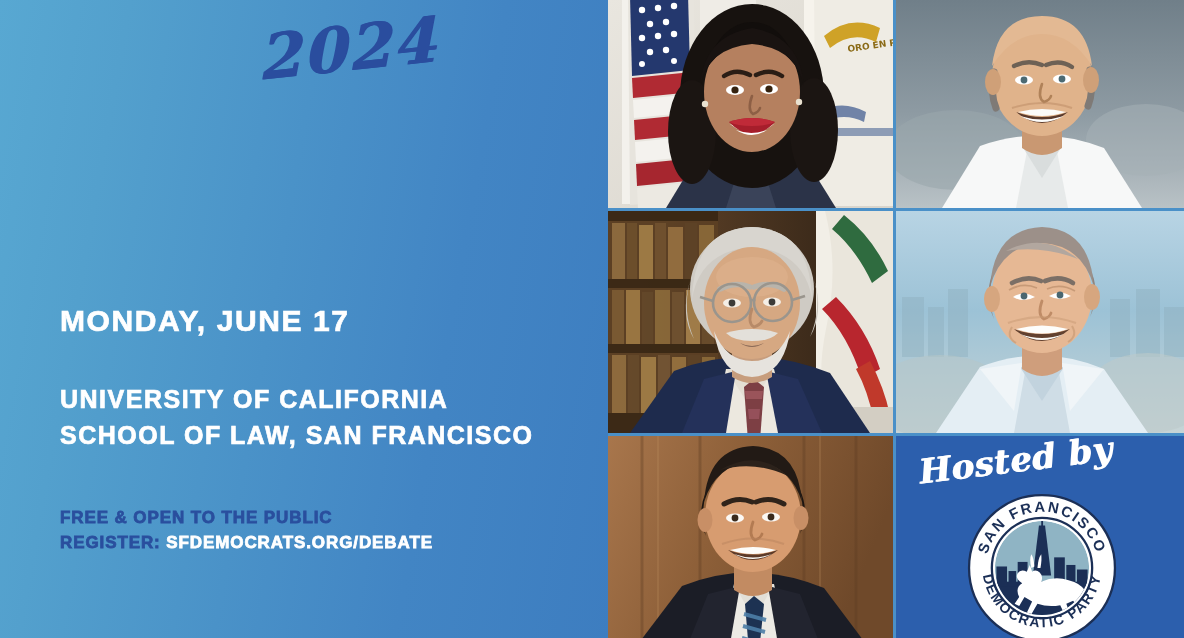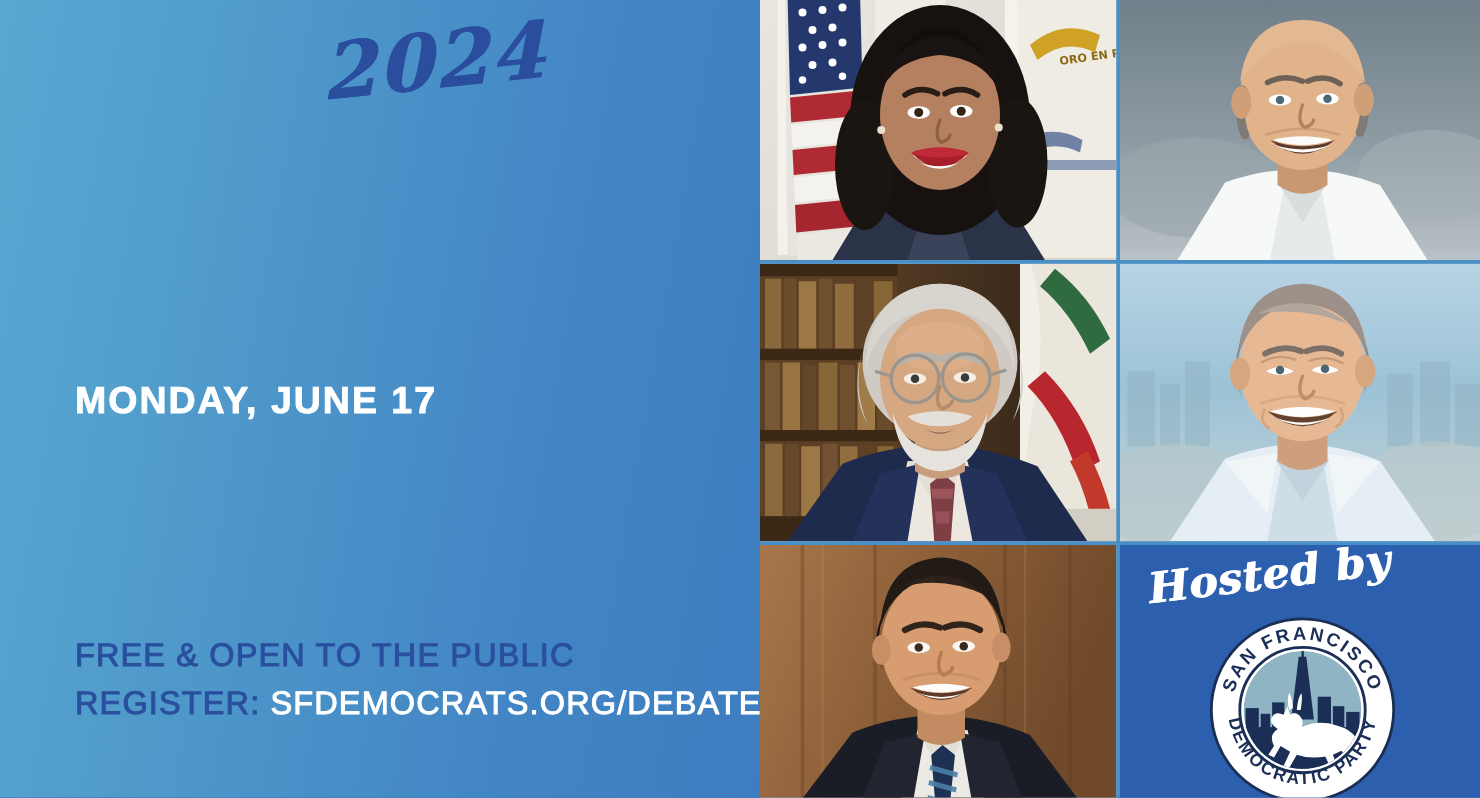--- a/index.html
+++ b/index.html
@@ -94,22 +94,22 @@
 
   .cta-block {
     position:absolute;
     left:60px; top:505px;
     width:545px;
   }
   .cta-line {
     display:block;
     color:#2a4f9e;
     font-family:"Liberation Sans", sans-serif;
-    font-weight:400;
-    font-size:26px;
+    font-weight:700;
+    font-size:17px;
     line-height:1.48;
     letter-spacing:0.9px;
     text-transform:uppercase;
     -webkit-text-stroke:0.8px #2a4f9e;
   }
   .cta-url {
     color:#ffffff;
     -webkit-text-stroke:0.8px #ffffff;
   }
 
@@ -166,20 +166,24 @@
 <div id="poster">
 
   <div id="left-panel">
 
     <div class="headline-block">
       <span class="year-script">2024</span>
     </div>
 
     <div class="detail-block">
       <span class="detail-line">MONDAY, JUNE 17</span>
+      <div class="venue-block">
+        <span class="venue-line">UNIVERSITY OF CALIFORNIA</span>
+        <span class="venue-line">SCHOOL OF LAW, SAN FRANCISCO</span>
+      </div>
     </div>
 
     <div class="cta-block">
       <span class="cta-line">FREE &amp; OPEN TO THE PUBLIC</span>
       <span class="cta-line"><span>REGISTER:</span><span>&nbsp;</span><span class="cta-url">SFDEMOCRATS.ORG/DEBATE</span></span>
     </div>
 
   </div>
 
   <div id="photo-grid">

